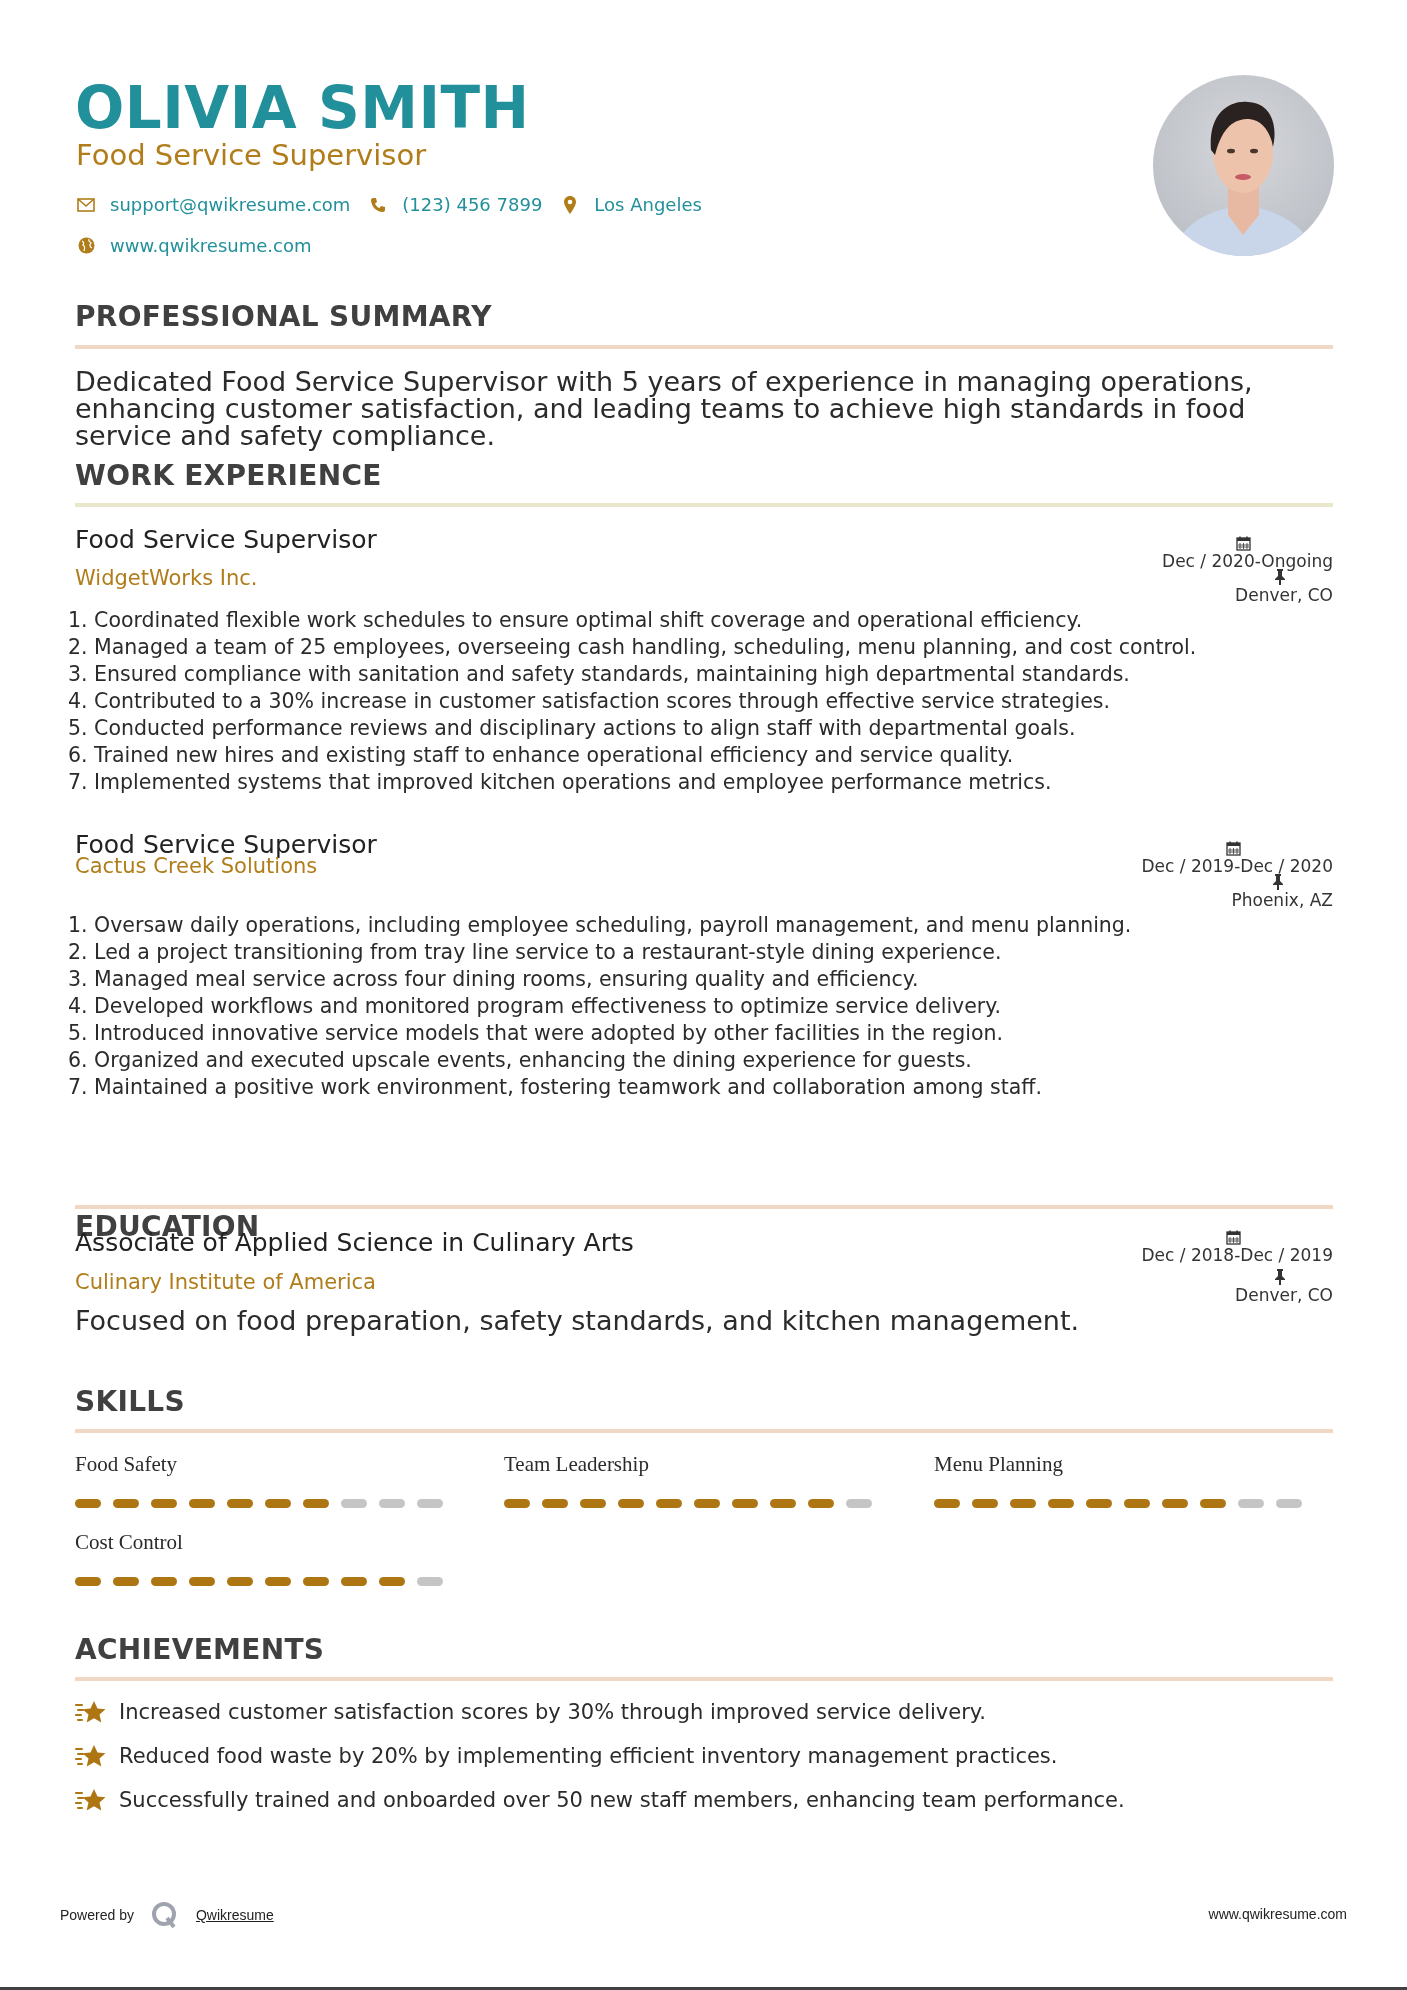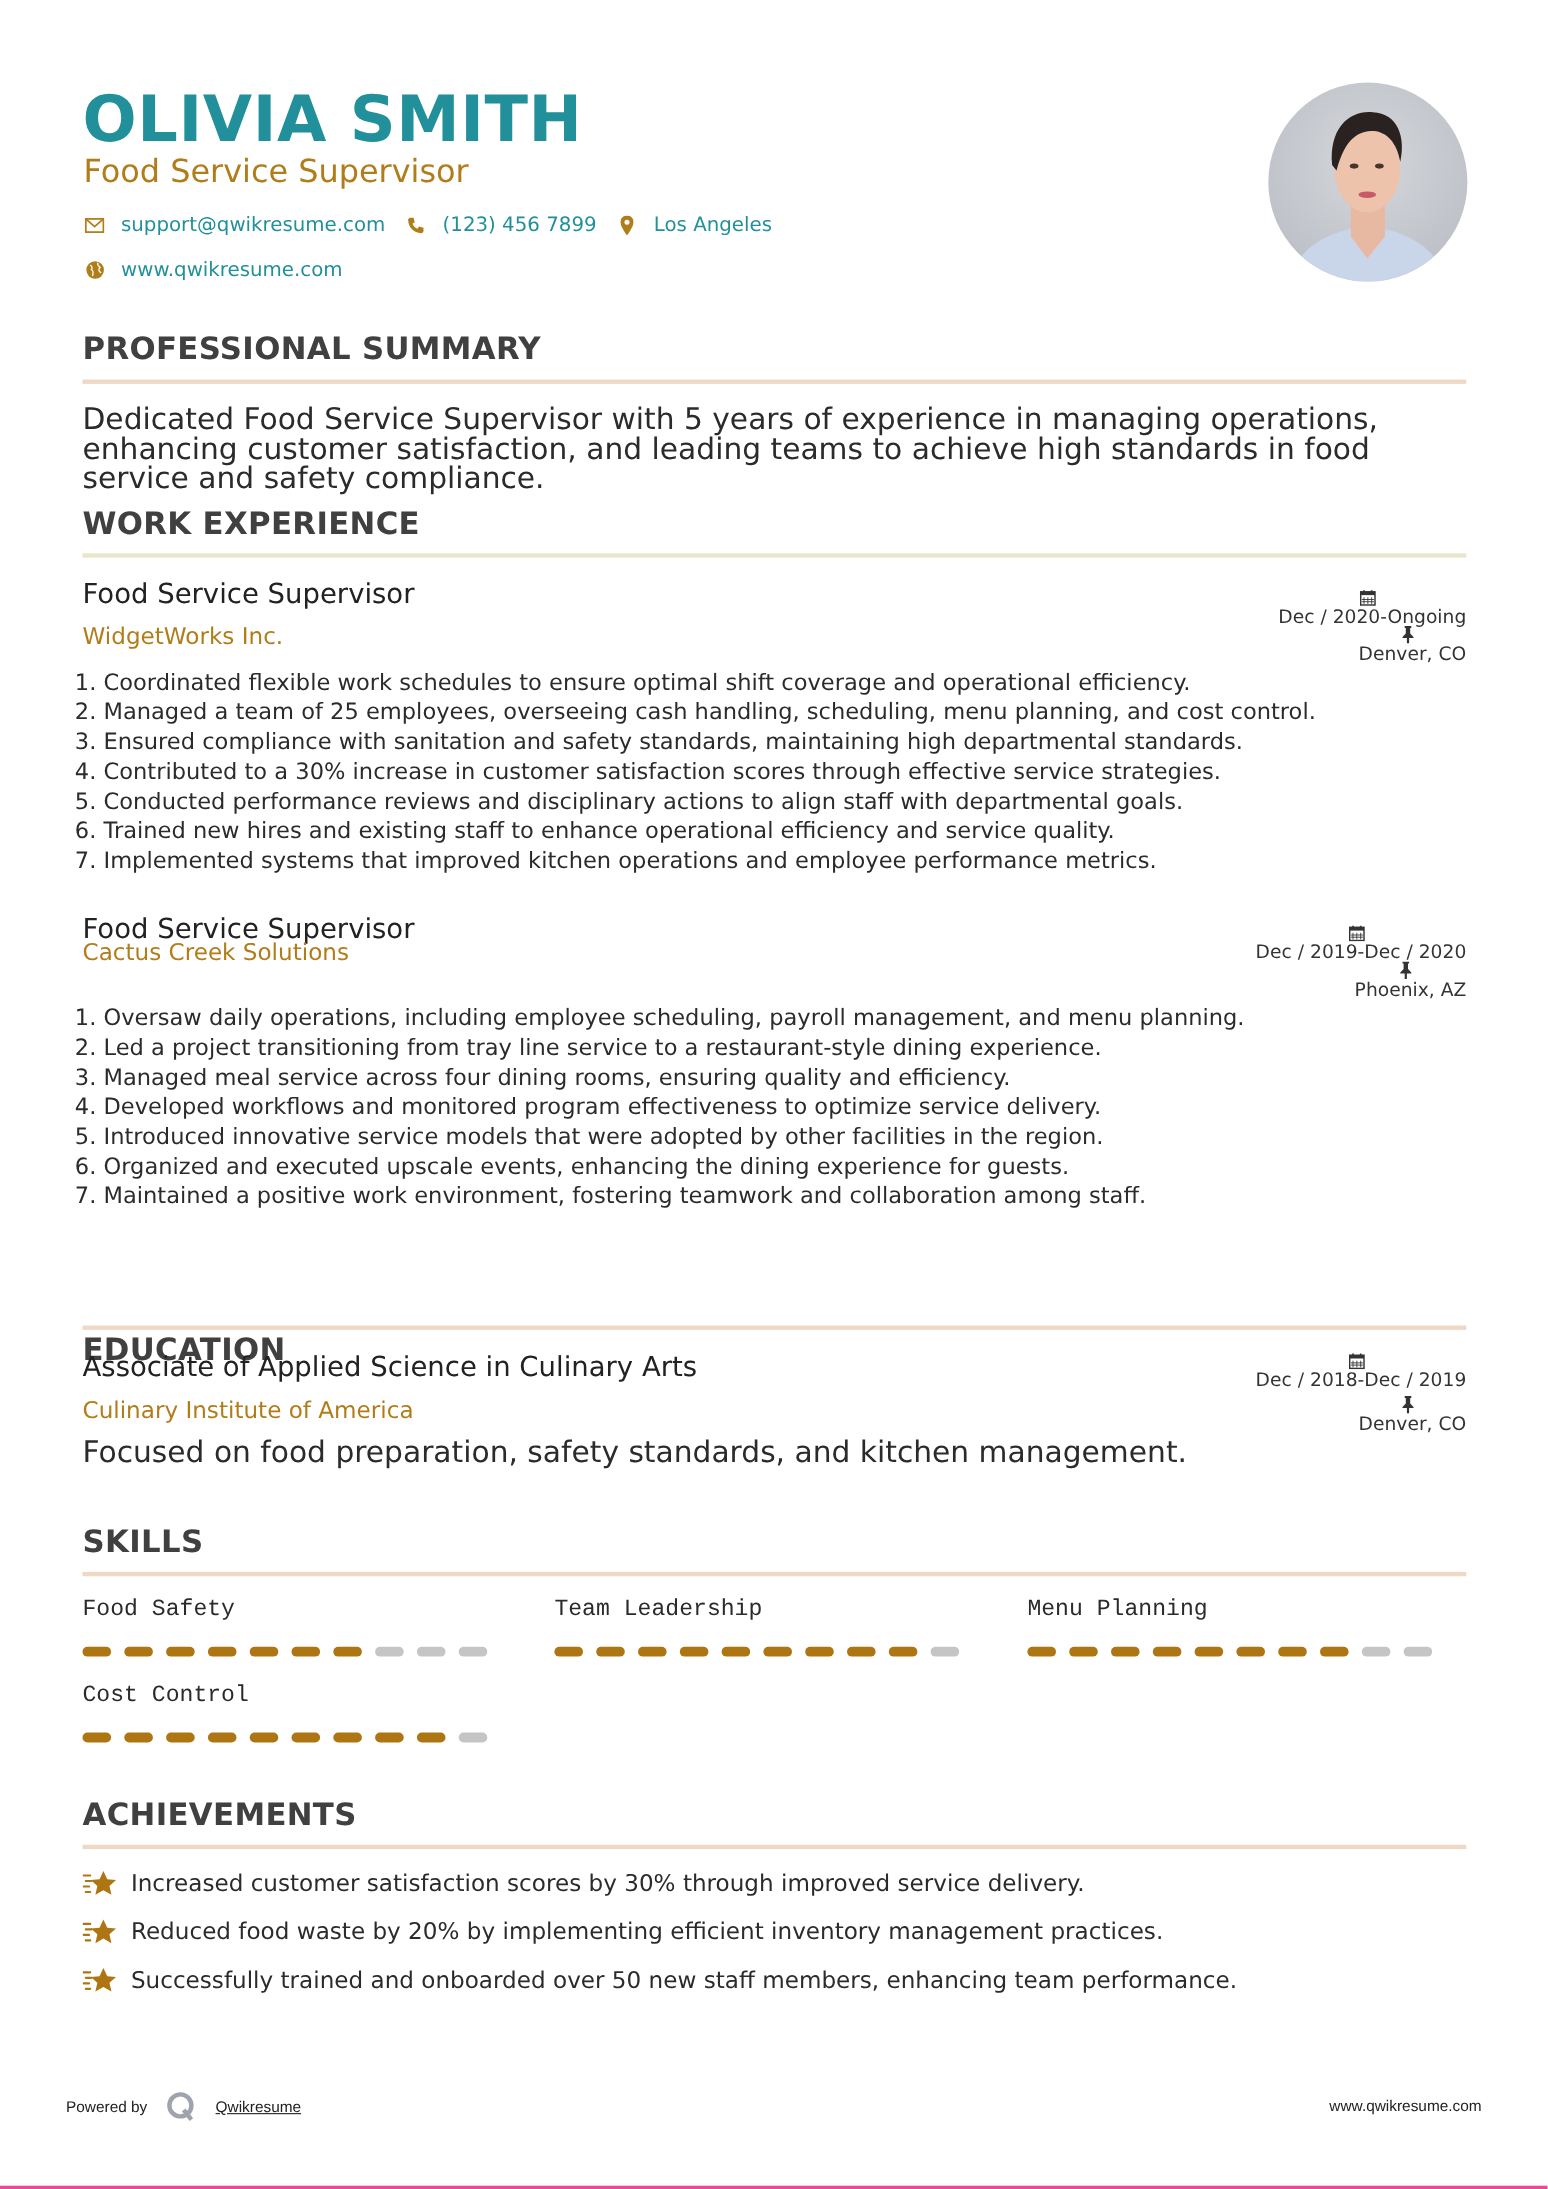--- a/index.html
+++ b/index.html
@@ -1,18 +1,18 @@
 <!DOCTYPE html>
 <html><head>
 <meta charset="utf-8">
 <style>
   * { box-sizing: border-box; margin: 0; padding: 0; }
   html, body { width: 1407px; height: 1990px; background: #ffffff; }
   body { font-family: "Liberation Sans", sans-serif; color: #2b2b2b; position: relative; overflow: hidden; }
-  .page { position: absolute; left: 0; top: 0; width: 1407px; height: 1990px; border-bottom: 3px solid #ec4899; }
+  .page { position: absolute; left: 0; top: 0; width: 1407px; height: 1990px; border-bottom: 3px solid #404040; }
 
   .name { position: absolute; left: 75px; top: 74px; font-size: 58px; font-weight: bold; color: #22909a; letter-spacing: 0.5px; font-family: "DejaVu Sans", sans-serif; }
   .subtitle { position: absolute; left: 76px; top: 138px; font-size: 29px; color: #b07d1a; font-family: "DejaVu Sans", sans-serif; }
   .contacts { position: absolute; left: 76px; top: 194px; display: flex; align-items: center; font-size: 18px; color: #22909a; font-family: "DejaVu Sans", sans-serif; }
   .contacts .c-item { display: flex; align-items: center; margin-right: 18px; }
   .contacts .ico { width: 20px; height: 20px; margin-right: 14px; color: #b07d1a; display: inline-flex; align-items: center; justify-content: center; }
   .website { position: absolute; left: 76px; top: 235px; display: flex; align-items: center; font-size: 18px; color: #22909a; font-family: "DejaVu Sans", sans-serif; }
   .website .ico { width: 20px; height: 20px; margin-right: 14px; display: inline-flex; align-items: center; justify-content: center; }
 
   .photo { position: absolute; left: 1153px; top: 75px; width: 181px; height: 181px; border-radius: 50%; overflow: hidden; background: radial-gradient(circle at 50% 40%, #d5d7dc 0%, #bfc2c8 70%, #b5b8be 100%); }
@@ -25,21 +25,21 @@
 
   .job-title { position: absolute; left: 75px; font-size: 25px; color: #222; font-family: "DejaVu Sans", sans-serif; }
   .company { position: absolute; left: 75px; font-size: 21px; color: #b07d1a; font-family: "DejaVu Sans", sans-serif; }
   .meta { position: absolute; right: 74px; font-size: 17px; color: #333; display: flex; align-items: center; font-family: "DejaVu Sans", sans-serif; flex-direction: column; }
   .meta .ico { margin-right: 8px; width: 16px; height: 16px; display: inline-flex; align-items: center; justify-content: center; }
 
   .bullets { position: absolute; left: 68px; width: 1270px; list-style: none; font-size: 20.5px; line-height: 27px; color: #2b2b2b; font-family: "DejaVu Sans", sans-serif; }
   .bullets li { white-space: nowrap; }
 
   .skill { position: absolute; width: 380px; }
-  .skill-label { font-size: 21px; color: #2b2b2b; font-family: Liberation Mono, monospace; display: block; }
+  .skill-label { font-size: 21px; color: #2b2b2b; font-family: Liberation Serif, serif; display: block; }
   .dots { display: flex; margin-top: 22px; }
   .dot { width: 27px; height: 9px; border-radius: 5px; margin-right: 12px; background: #c5c5c5; }
   .dot.on { background: #ad7612; }
 
   .ach { position: absolute; left: 75px; display: flex; align-items: center; font-size: 21px; color: #2b2b2b; font-family: "DejaVu Sans", sans-serif; }
   .ach .ico { width: 32px; height: 28px; margin-right: 12px; display: inline-flex; align-items: center; }
 
   .footer-left { position: absolute; left: 60px; top: 1900px; display: flex; align-items: center; font-size: 14px; color: #222; }
   .footer-left .logo { margin: 0 16px 0 16px; width: 30px; height: 30px; display: inline-flex; }
   .footer-left .brand { text-decoration: underline; color: #222; }

